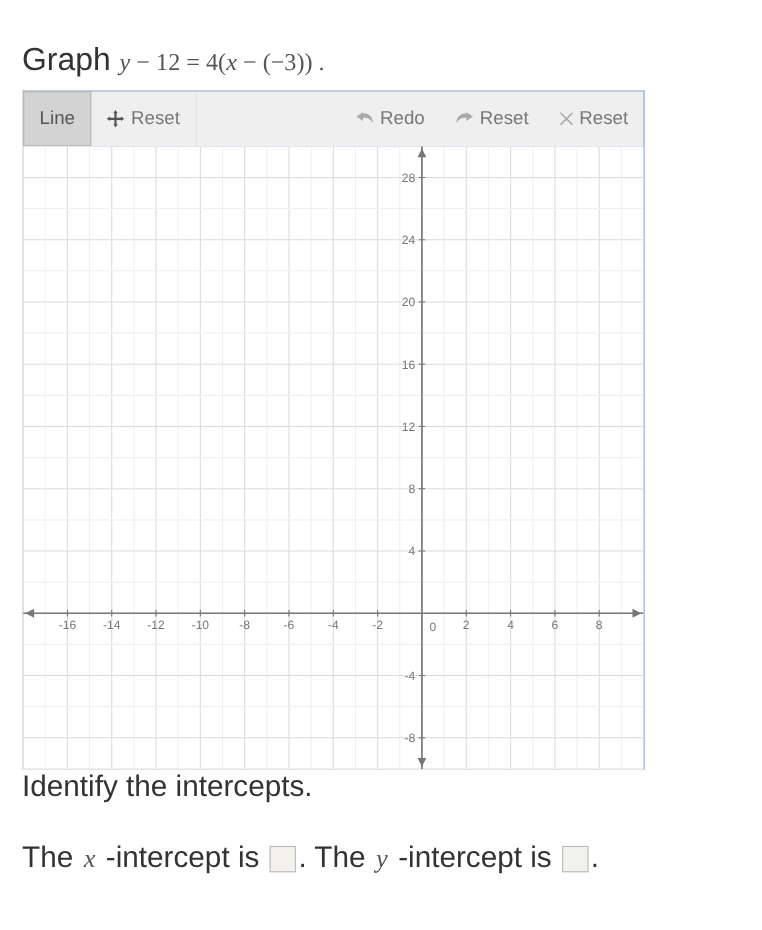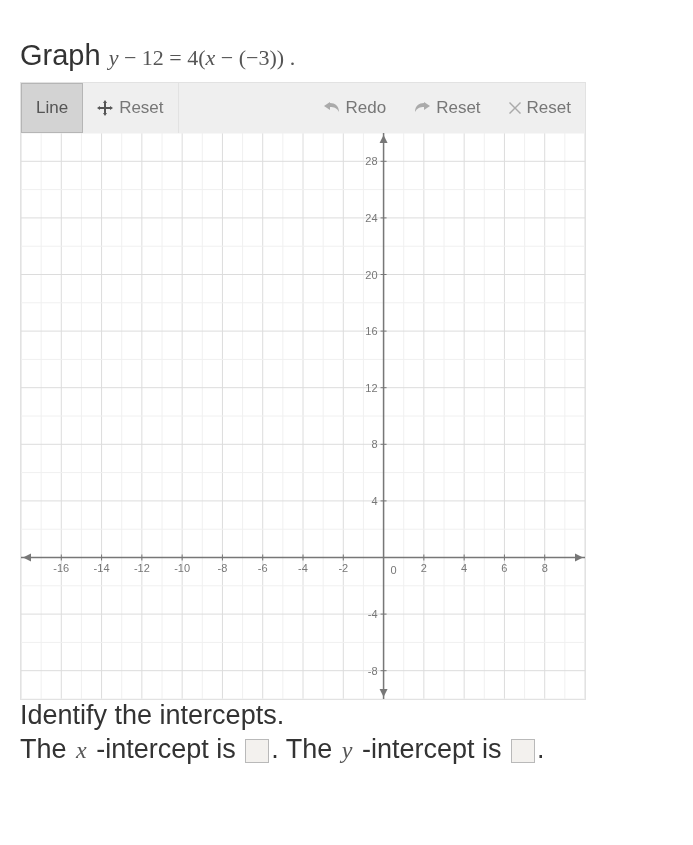--- a/index.html
+++ b/index.html
@@ -77,20 +77,21 @@
   }
   .axis-label{
     font: 11px Arial, sans-serif;
     fill:#777;
   }
 
   .part2{
     font-size:27px;
   }
   .part3{
+    margin-top:30px;
     font-size:27px;
     line-height:1.4;
   }
   .mathvar{
     font-family:"Times New Roman",serif;
     font-style:italic;
     font-size:24px;
     color:#555;
     padding:0 2px;
   }

